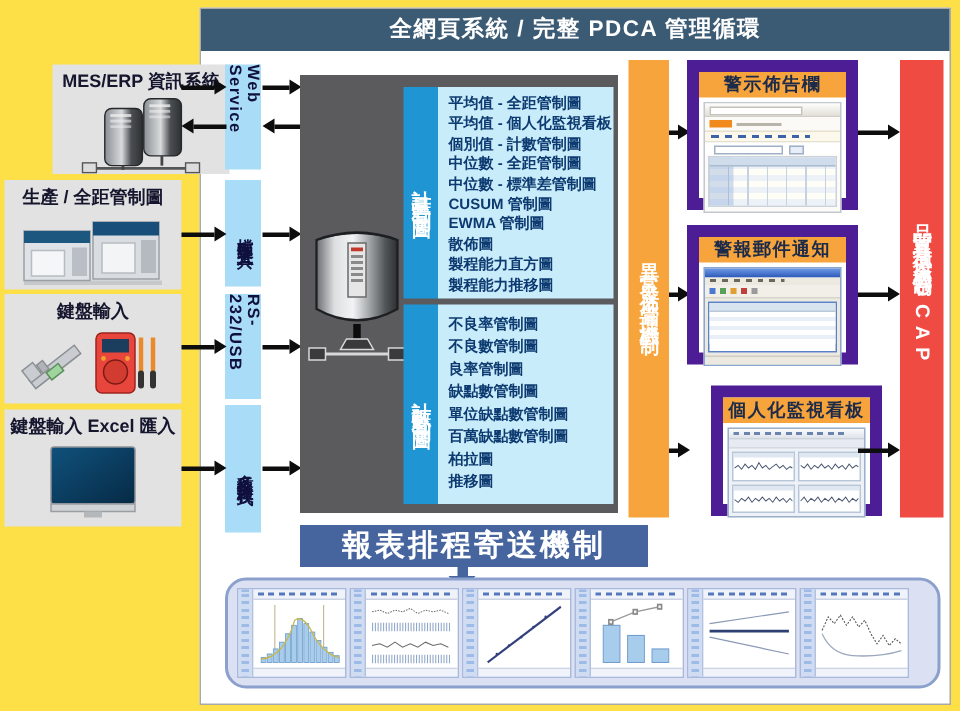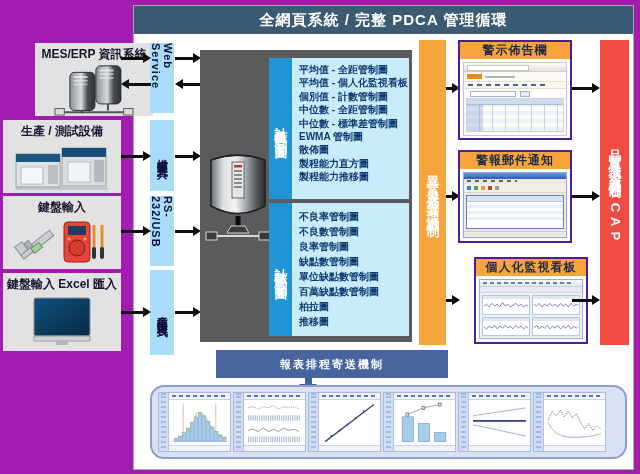--- a/index.html
+++ b/index.html
@@ -1,16 +1,16 @@
 <!DOCTYPE html>
 <html><head>
 <meta charset="utf-8">
 <style>
   html,body{margin:0;padding:0;background:#fff;}
-  #stage{position:relative;width:640px;height:474px;background:#a21caf;overflow:hidden;
+  #stage{position:relative;width:640px;height:474px;background:#fde047;overflow:hidden;
          font-family:"Liberation Sans",sans-serif;}
   
   .frame{position:absolute;left:133px;top:5px;width:501px;height:465px;
          border:1px solid #a9a9a9;background:#fff;box-sizing:border-box;}
   .titlebar{position:absolute;left:134px;top:6px;width:499px;height:28px;background:#3b5a73;
             color:#fff;font-size:15px;font-weight:bold;text-align:center;line-height:28px;letter-spacing:1px;}
   
   .card{position:absolute;left:3px;width:118px;background:#e2e2e2;box-sizing:border-box;
         display:flex;flex-direction:column;align-items:center;}
   .card-title{font-size:12px;font-weight:bold;color:#15152e;margin-top:3px;white-space:nowrap;}
@@ -28,35 +28,35 @@
   .chart-list{flex:1;background:#c9ecfb;padding:5px 2px 0 7px;font-size:10px;font-weight:bold;
               color:#0d3a70;line-height:13.4px;white-space:nowrap;overflow:hidden;}
   
   .obar{position:absolute;left:419px;top:40px;width:27px;height:305px;background:#f7a43c;color:#fff;
         font-size:13px;font-weight:bold;writing-mode:vertical-rl;display:flex;align-items:center;
         justify-content:center;letter-spacing:7px;}
   .rbar{position:absolute;left:600px;top:40px;width:29px;height:305px;background:#ef4b42;color:#fff;
         font-size:13px;font-weight:bold;writing-mode:vertical-rl;text-orientation:mixed;display:flex;
         align-items:center;justify-content:center;letter-spacing:5px;}
   
-  .panel{position:absolute;left:458px;width:114px;border:2px solid #4c1d95;background:#fff;box-sizing:border-box;}
+  .panel{position:absolute;left:458px;width:114px;border:8px solid #4c1d95;background:#fff;box-sizing:border-box;}
   .panel-h{background:#f7a43c;color:#1c2b4a;font-size:12px;font-weight:bold;text-align:center;
            height:17px;line-height:17px;letter-spacing:1px;}
   .panel-b{padding:3px;}
   
   .arr{position:absolute;height:12px;display:flex;align-items:center;}
   .arr .shaft{flex:1;height:3px;background:#0d0d0d;}
   .arr .head-r{width:0;height:0;border-left:8px solid #0d0d0d;border-top:5px solid transparent;border-bottom:5px solid transparent;}
   .arr .head-l{width:0;height:0;border-right:8px solid #0d0d0d;border-top:5px solid transparent;border-bottom:5px solid transparent;}
   .down-arrow{position:absolute;left:299px;top:378px;width:18px;display:flex;flex-direction:column;align-items:center;}
   .down-arrow .vshaft{width:7px;height:6px;background:#46649e;}
   .down-arrow .vhead{width:0;height:0;border-left:9px solid transparent;border-right:9px solid transparent;border-top:10px solid #46649e;}
   
   .banner{position:absolute;left:200px;top:350px;width:232px;height:28px;background:#46649e;color:#fff;
-          font-size:11px;font-weight:bold;text-align:center;line-height:28px;letter-spacing:2px;margin-left:16px;}
+          font-size:20px;font-weight:bold;text-align:center;line-height:28px;letter-spacing:2px;}
   .tray{position:absolute;left:150px;top:385px;width:477px;height:74px;background:#dbe1f2;
         border:2px solid #8ba0cc;border-radius:14px;box-sizing:border-box;}
   .thumb{position:absolute;top:392px;width:73px;height:60px;border:1px solid #a9b9dc;background:#e4eaf6;
          box-sizing:border-box;display:flex;}
   .thumb-side{width:9px;background:#cfdcf2;border-right:1px solid #b3c2e0;
               background-image:repeating-linear-gradient(180deg,#9dbbe6 0 2px,transparent 2px 5px);
               background-size:5px 100%;background-position:2px 3px;background-repeat:repeat-y;}
   .thumb-main{flex:1;display:flex;flex-direction:column;}
   .thumb-top{height:6px;background:#f0f3fa;border-bottom:1px solid #ccd4e4;position:relative;}
   .thumb-top i{position:absolute;left:3px;right:3px;top:2px;height:2px;
@@ -132,21 +132,21 @@
         <rect x="24" y="9" width="27" height="41" rx="5" fill="url(#srv)" stroke="#26282a"></rect>
         <rect x="28" y="13" width="15" height="2" fill="#eee" opacity="0.8"></rect>
         <rect x="28" y="17" width="15" height="2" fill="#eee" opacity="0.6"></rect>
         <rect x="28" y="21" width="15" height="2" fill="#eee" opacity="0.5"></rect>
         <path d="M37,50 V53" stroke="#444" stroke-width="2"></path>
       </svg>
     </div>
   </div>
 
   <div class="card" style="top:120px;height:73px;">
-    <div class="card-title">生產 / 測試設備</div>
+    <div class="card-title">生產 / 全距管制圖</div>
     <div class="card-icon">
       <svg width="104" height="50" viewBox="0 0 104 50">
         <rect x="6" y="45" width="92" height="3" fill="#c6c8ca"></rect>
         <rect x="52" y="6" width="44" height="38" fill="#d9dde1" stroke="#9aa0a6"></rect>
         <rect x="52" y="6" width="44" height="9" fill="#174f7a"></rect>
         <rect x="58" y="20" width="22" height="20" fill="#f2f4f6" stroke="#b6bcc2"></rect>
         <rect x="84" y="18" width="10" height="22" fill="#b4bac0"></rect>
         <rect x="6" y="12" width="44" height="33" fill="#dfe3e7" stroke="#9aa0a6"></rect>
         <rect x="6" y="12" width="44" height="8" fill="#1b577f"></rect>
         <rect x="11" y="25" width="22" height="17" fill="#f4f6f8" stroke="#b6bcc2"></rect>
@@ -270,20 +270,21 @@
   </svg>
 
   <div class="chart-panel" style="top:58px;height:141px;">
     <div class="group-label">計量管制圖</div>
     <div class="chart-list">
       <div>平均值 - 全距管制圖</div>
       <div>平均值 - 個人化監視看板</div>
       <div>個別值 - 計數管制圖</div>
       <div>中位數 - 全距管制圖</div>
       <div>中位數 - 標準差管制圖</div>
+      <div>CUSUM 管制圖</div>
       <div>EWMA 管制圖</div>
       <div>散佈圖</div>
       <div>製程能力直方圖</div>
       <div>製程能力推移圖</div>
     </div>
   </div>
 
   <div class="chart-panel" style="top:203px;height:133px;">
     <div class="group-label">計數管制圖</div>
     <div class="chart-list" style="line-height:15px;padding-top:6px;">

